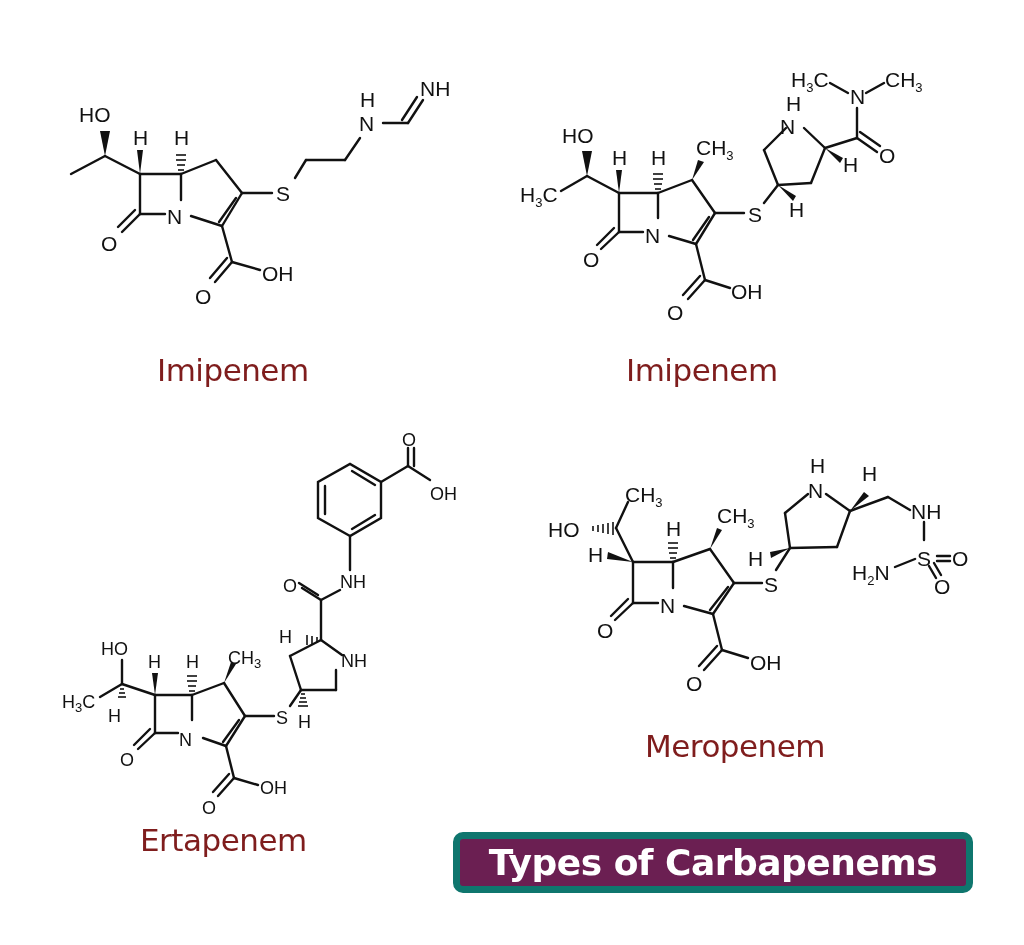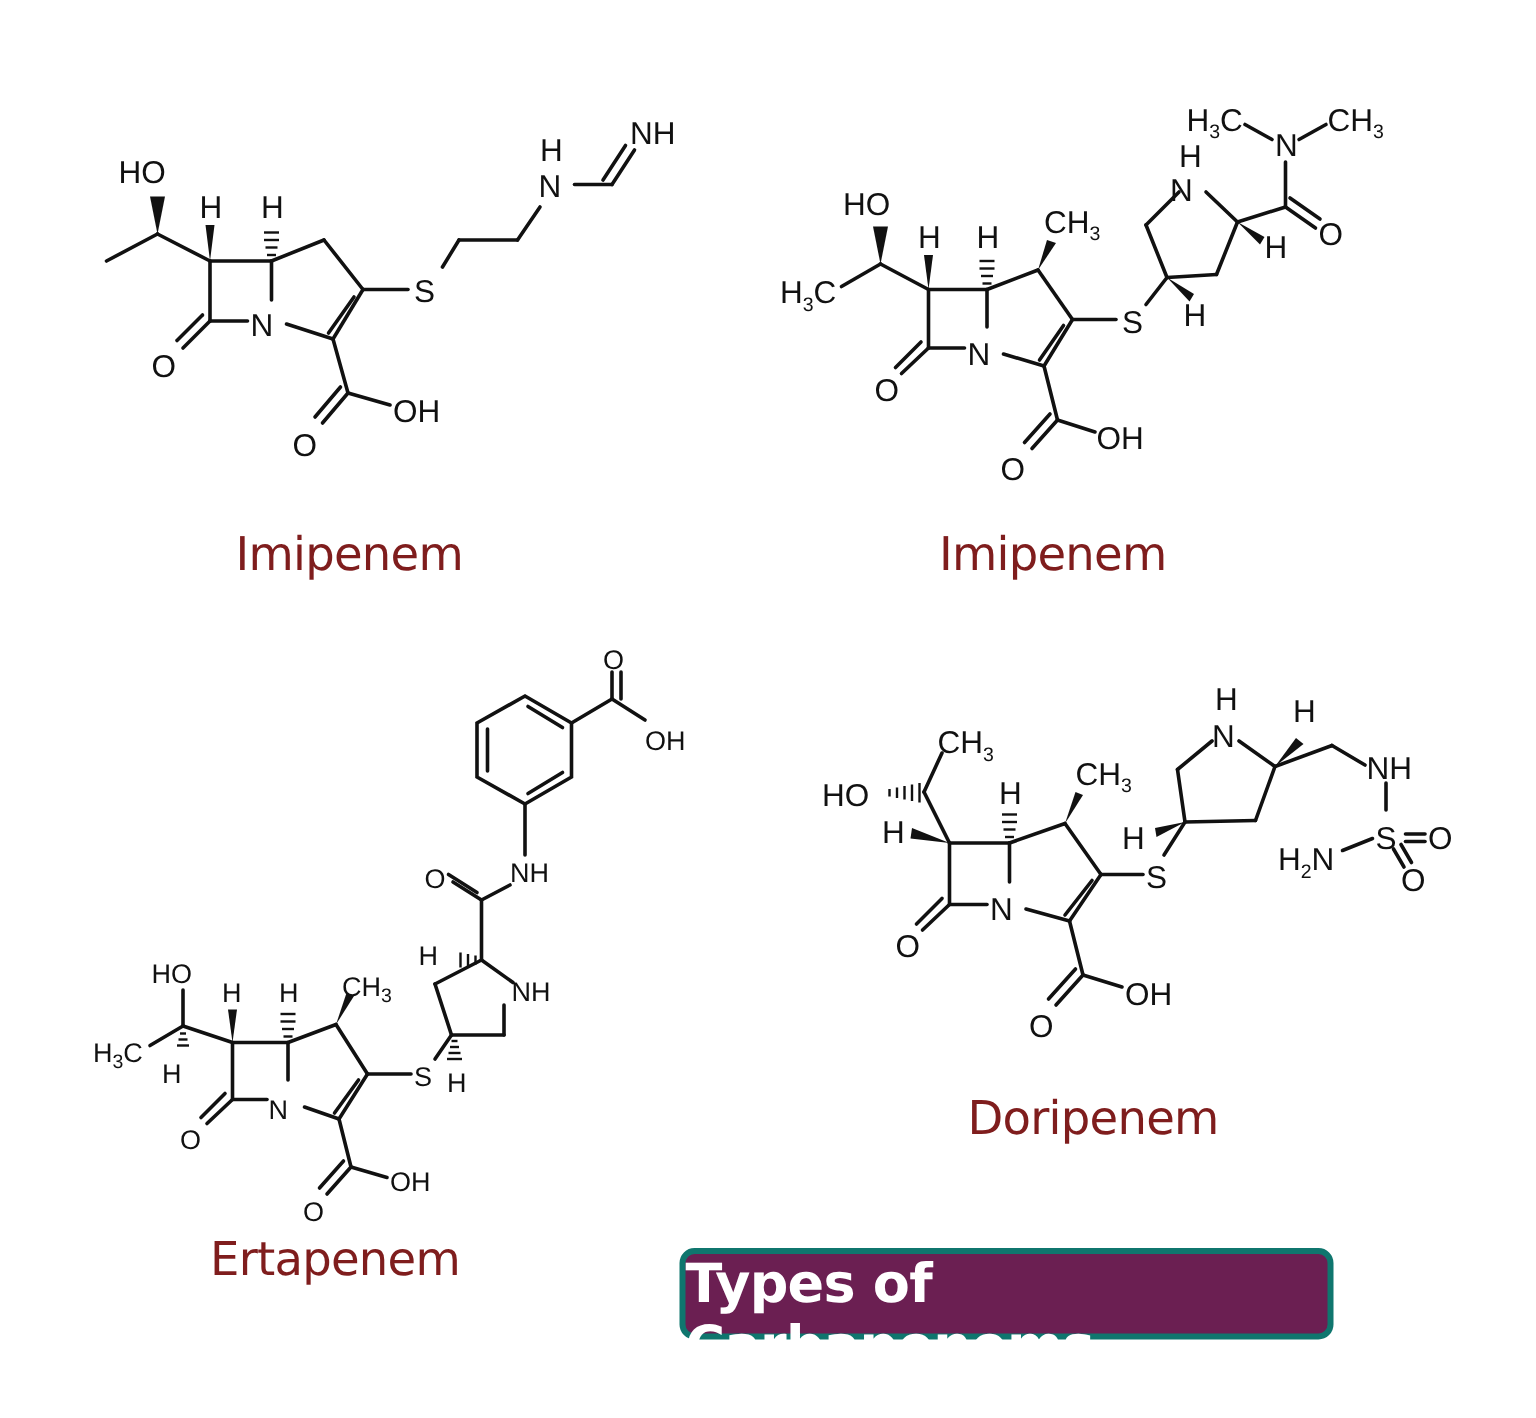--- a/index.html
+++ b/index.html
@@ -5,21 +5,21 @@
   html,body{margin:0;padding:0;background:#ffffff;}
   body{width:1024px;height:945px;position:relative;overflow:hidden;font-family:"Liberation Sans",sans-serif;}
   svg.mol{position:absolute;left:0;top:0;}
   .bond{stroke:#111;stroke-width:2.4;fill:none;stroke-linecap:round;}
   .wedge{fill:#111;stroke:none;}
   .hash{stroke:#111;stroke-width:1.6;}
   .atom{font-family:"Liberation Sans",sans-serif;font-size:21px;fill:#111;}
   .atom-sm{font-family:"Liberation Sans",sans-serif;font-size:18px;fill:#111;}
   .sub{font-size:13px;}
   .name{position:absolute;font-family:"DejaVu Sans",sans-serif;font-weight:normal;font-size:31px;color:#7f1d1d;letter-spacing:-0.5px;}
-  .banner{position:absolute;left:453px;top:832px;width:436px;height:61px;background:#6b1f52;border:4px solid #0f766e;border-radius:10px;box-sizing:border-box;display:flex;justify-content:center;}
+  .banner{position:absolute;left:453px;top:832px;width:520px;height:61px;background:#6b1f52;border:7px solid #0f766e;border-radius:10px;box-sizing:border-box;display:flex;align-items:center;justify-content:center;}
   .banner span{color:#fff;font-family:"DejaVu Sans",sans-serif;font-weight:bold;font-size:36px;letter-spacing:-0.5px;}
 </style>
 </head>
 <body>
 
 <svg class="mol" width="1024" height="945" viewBox="0 0 1024 945">
 
   <g>
 
     <line class="bond" x1="140" y1="174" x2="181" y2="174"></line>
@@ -301,17 +301,17 @@
     <text class="atom" x="917" y="566">S</text>
     <text class="atom" x="952" y="566">O</text>
     <text class="atom" x="934" y="594">O</text>
     <text class="atom" x="852" y="580"><tspan>H</tspan><tspan class="sub" dy="5">2</tspan><tspan dy="-5">N</tspan></text>
   </g>
 </svg>
 
 <div class="name" style="left:157px;top:352px;">Imipenem</div>
 <div class="name" style="left:626px;top:352px;">Imipenem</div>
 <div class="name" style="left:140px;top:822px;">Ertapenem</div>
-<div class="name" style="left:645px;top:728px;">Doripenem</div>
+<div class="name" style="left:645px;top:728px;">Meropenem</div>
 
 <div class="banner">
   <span>Types of Carbapenems</span>
 </div>
 
 </body></html>

